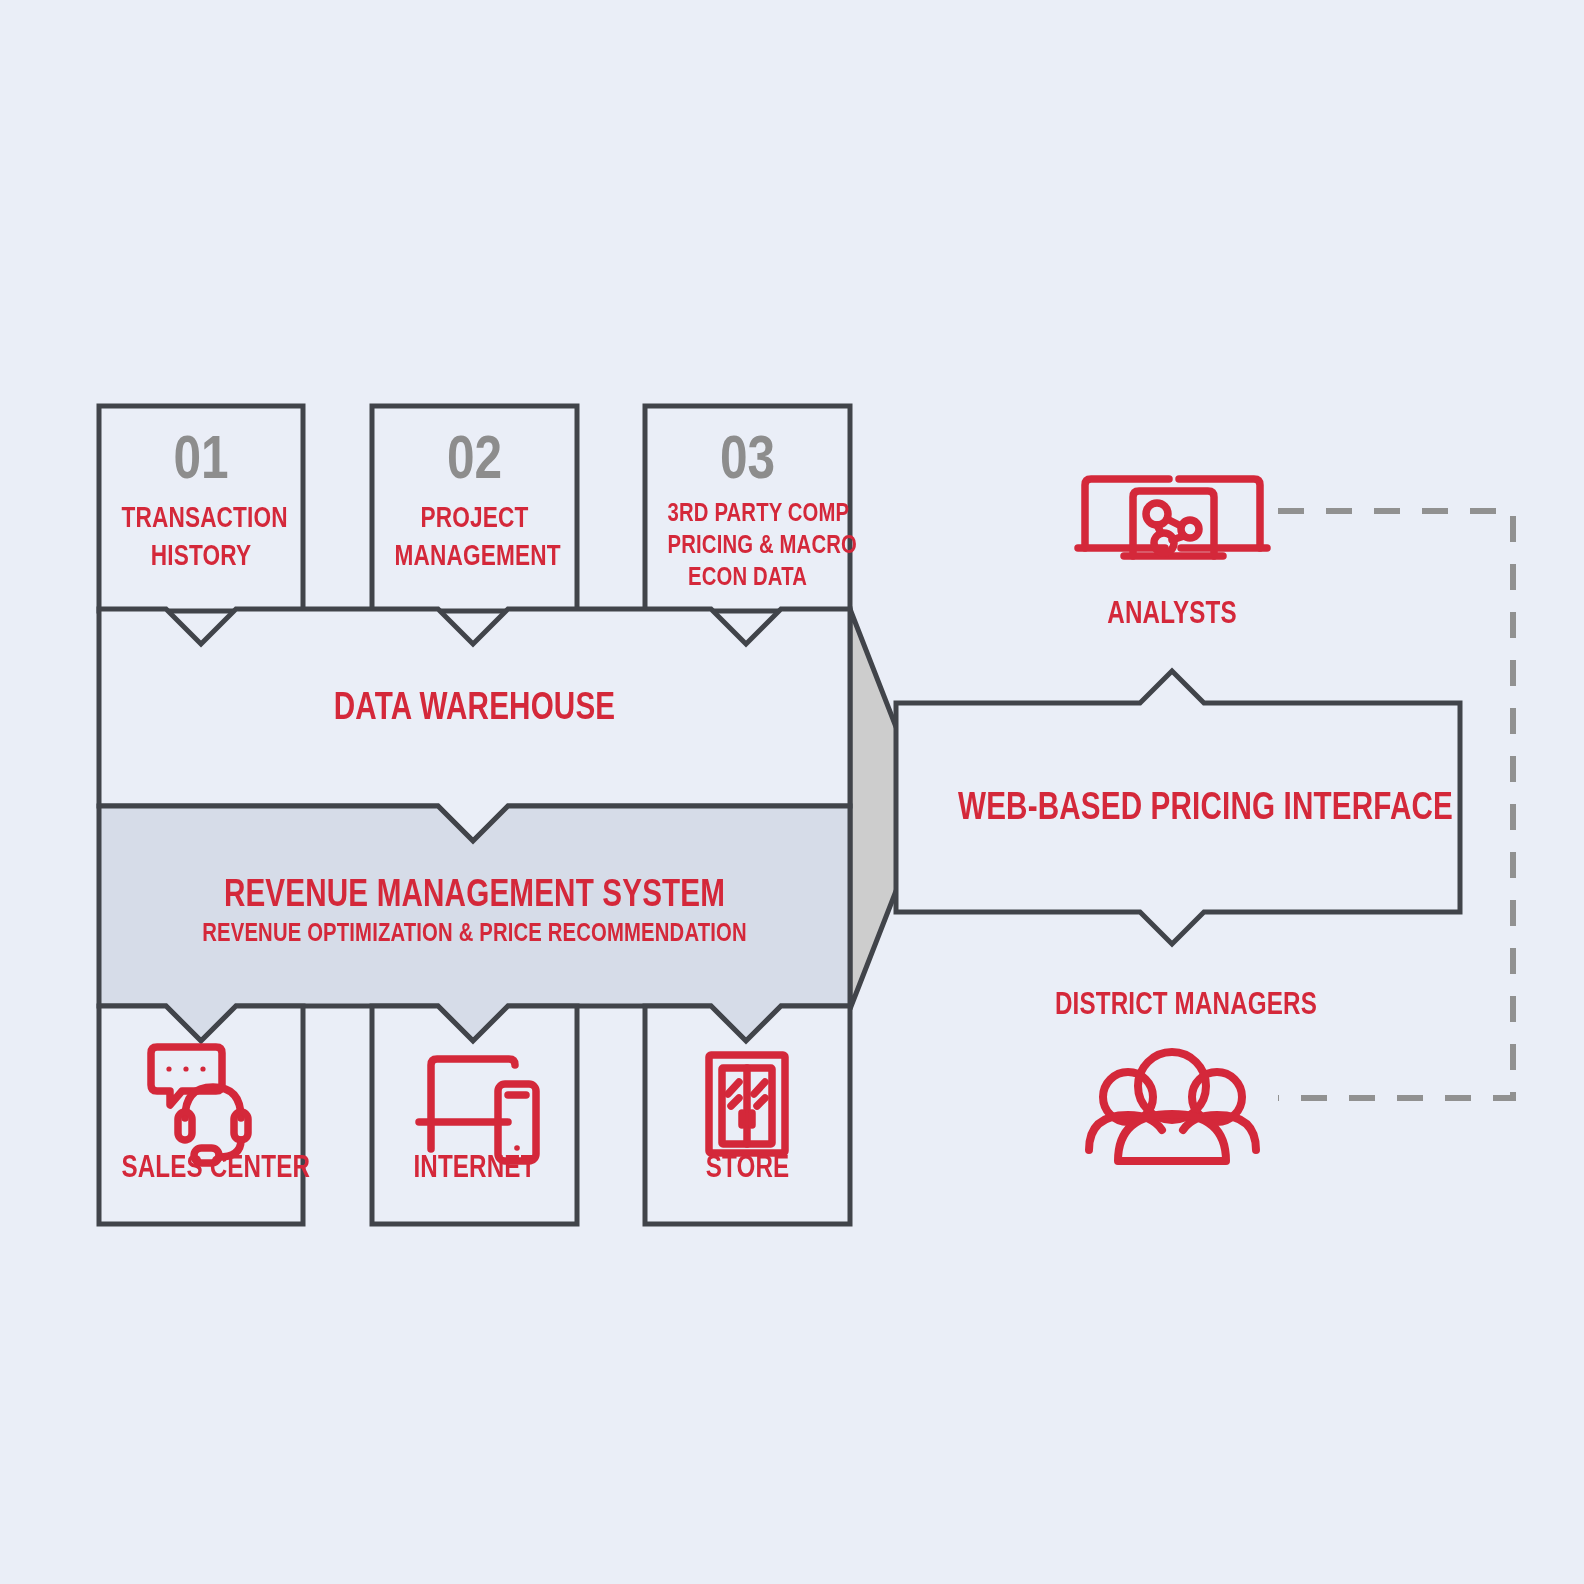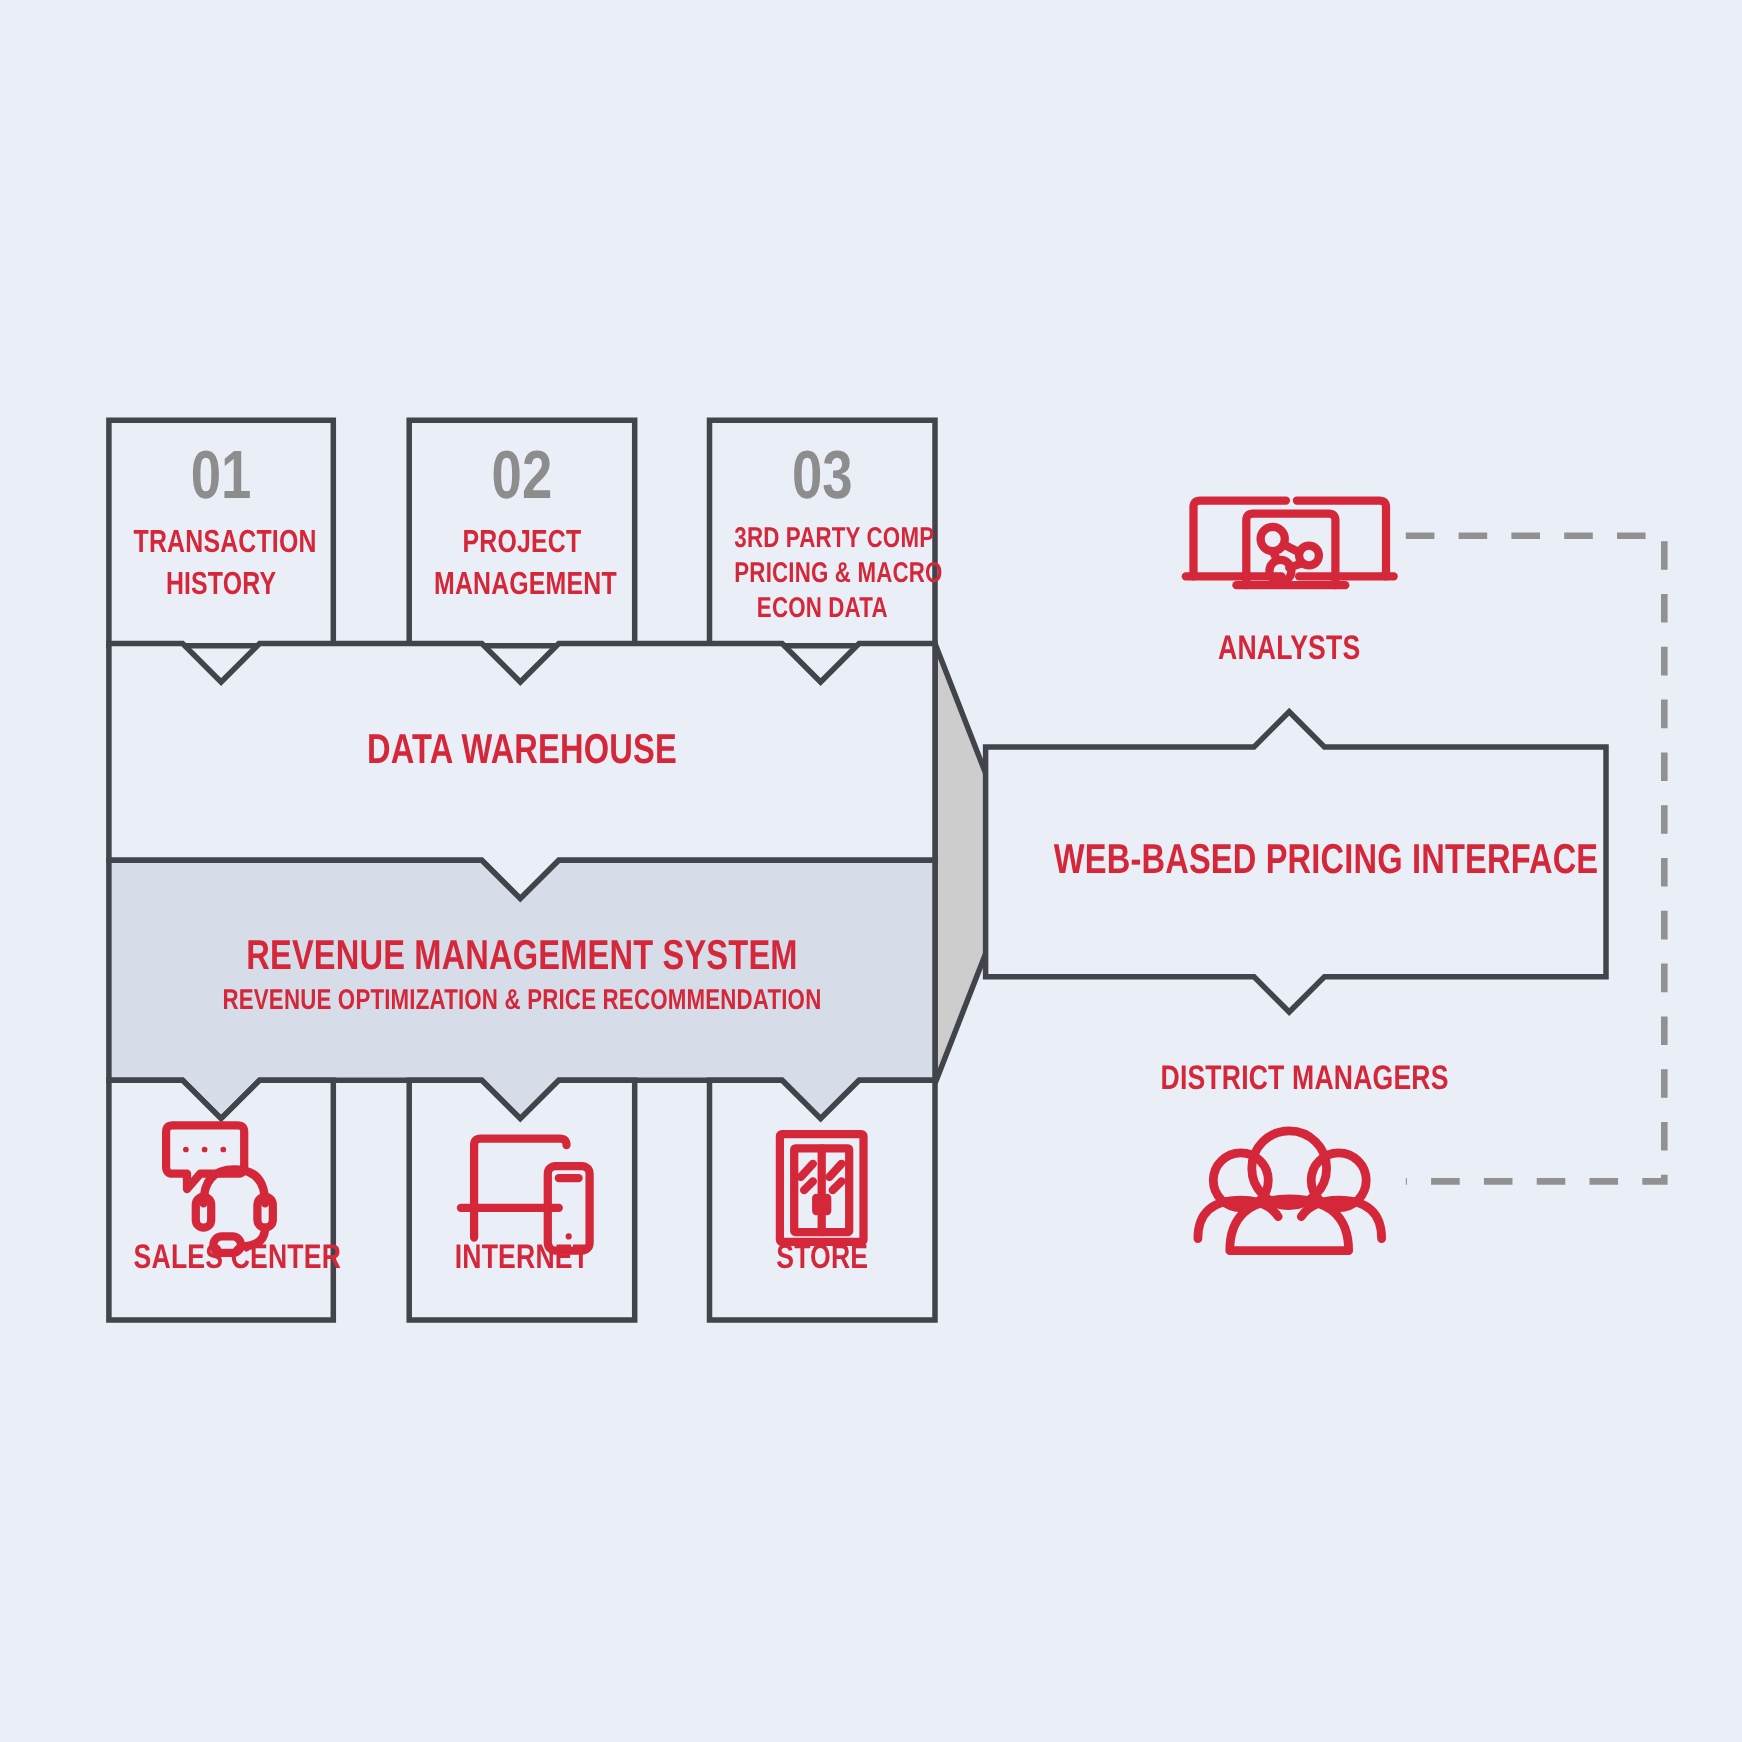--- a/index.html
+++ b/index.html
@@ -10,20 +10,21 @@
   body {
     width: 1584px;
     height: 1584px;
     font-family: "Liberation Sans", sans-serif;
     overflow: hidden;
   }
   #stage {
     position: relative;
     width: 1584px;
     height: 1212px;
+    margin-top: 24px;
   }
   #diagram-svg {
     position: absolute;
     left: 0; top: 0;
     width: 1584px;
     height: 1584px;
   }
   .lbl {
     position: absolute;
     color: #d4283a;

